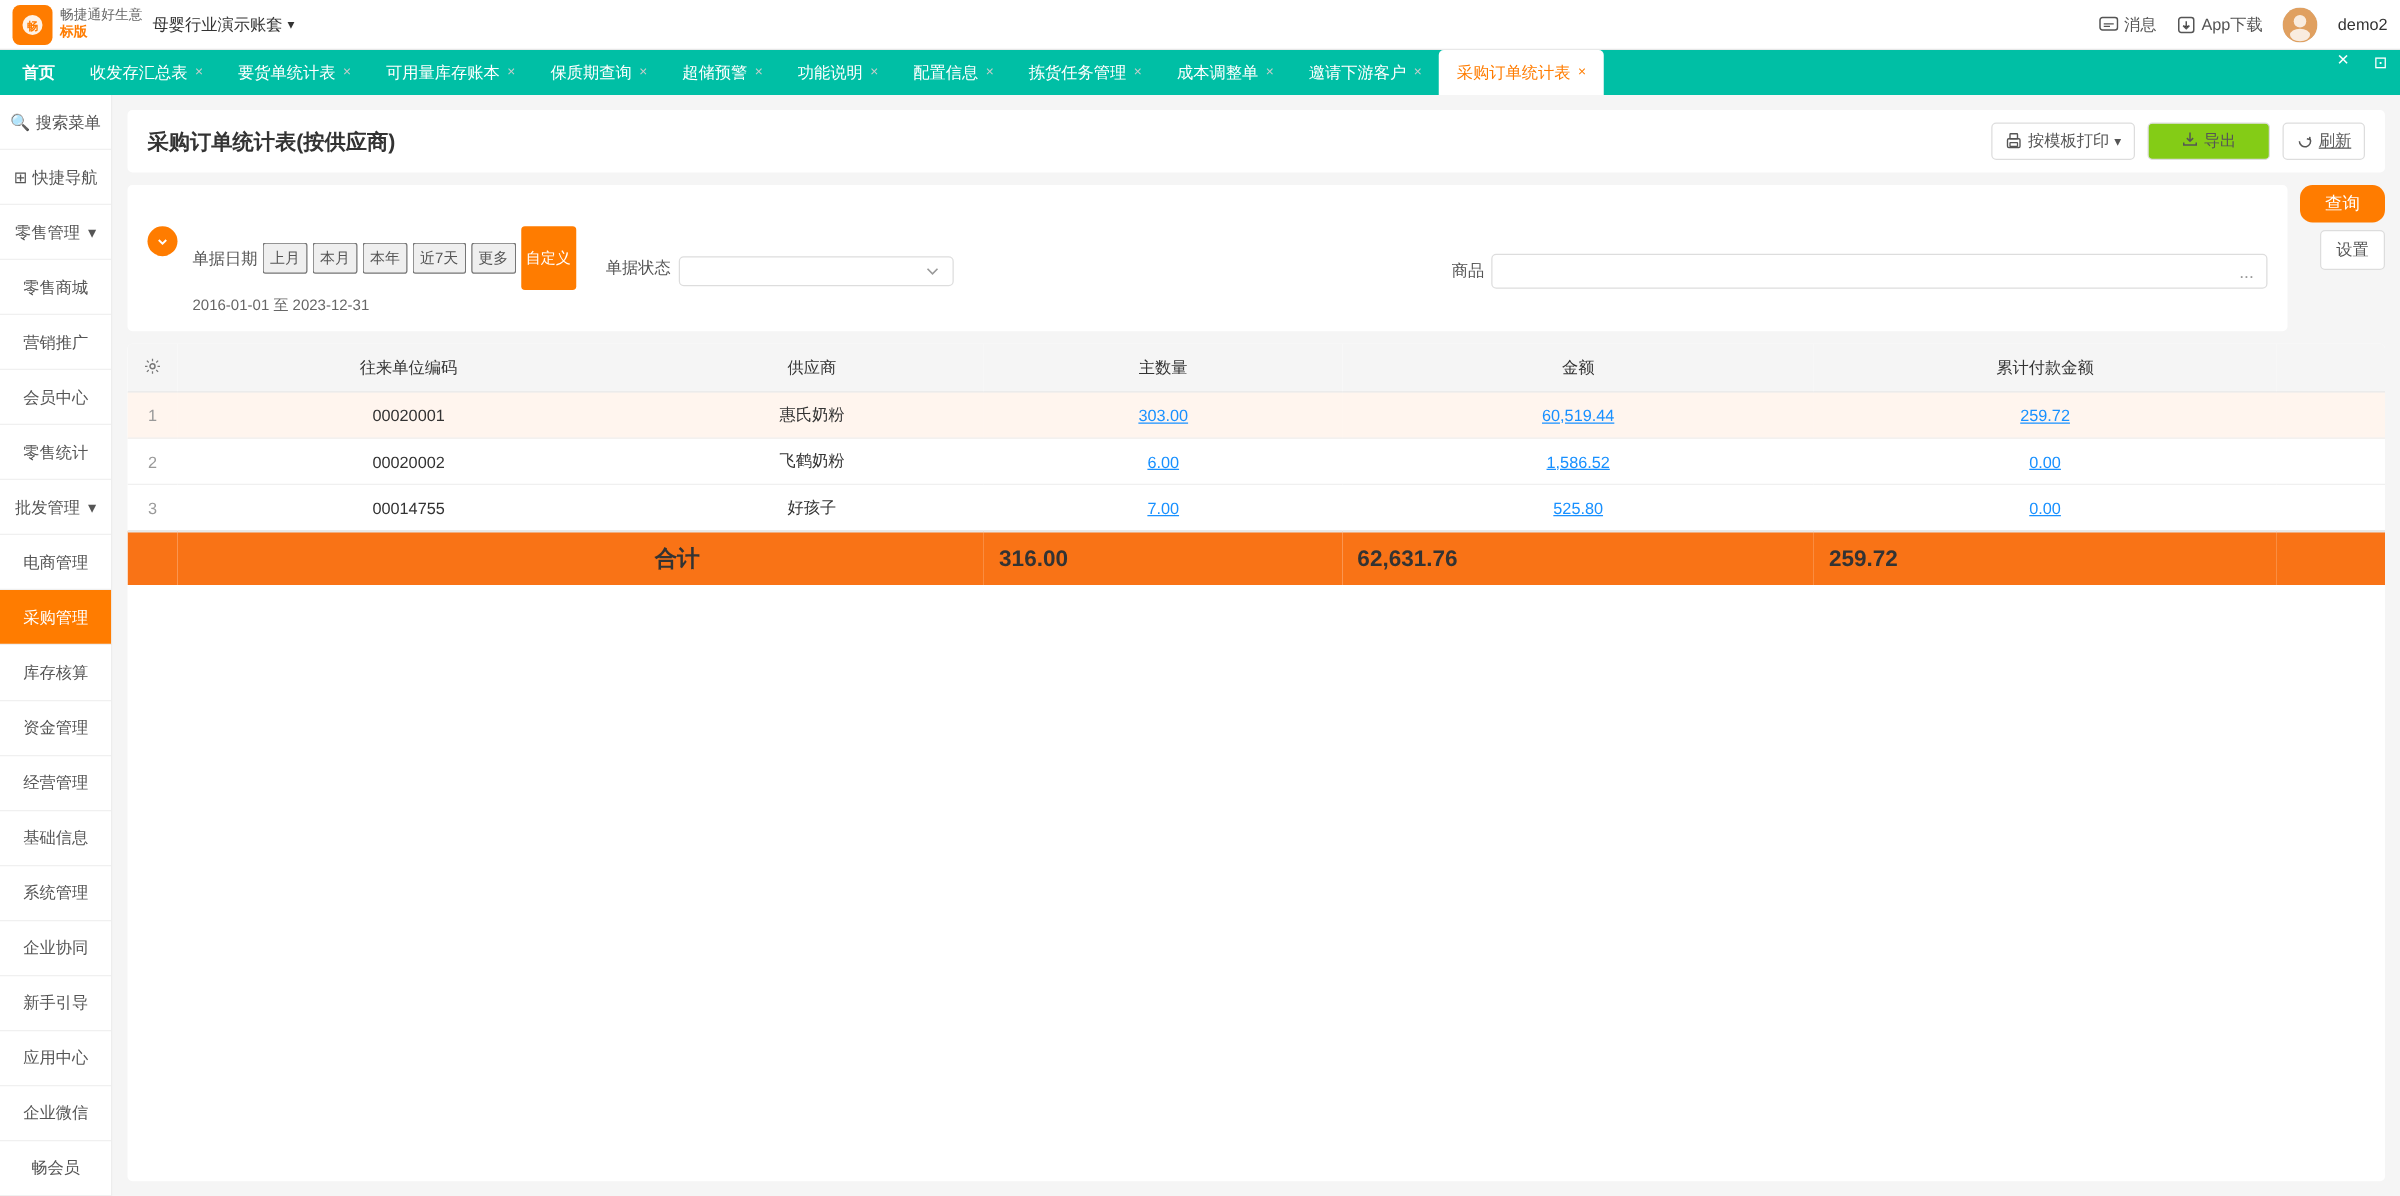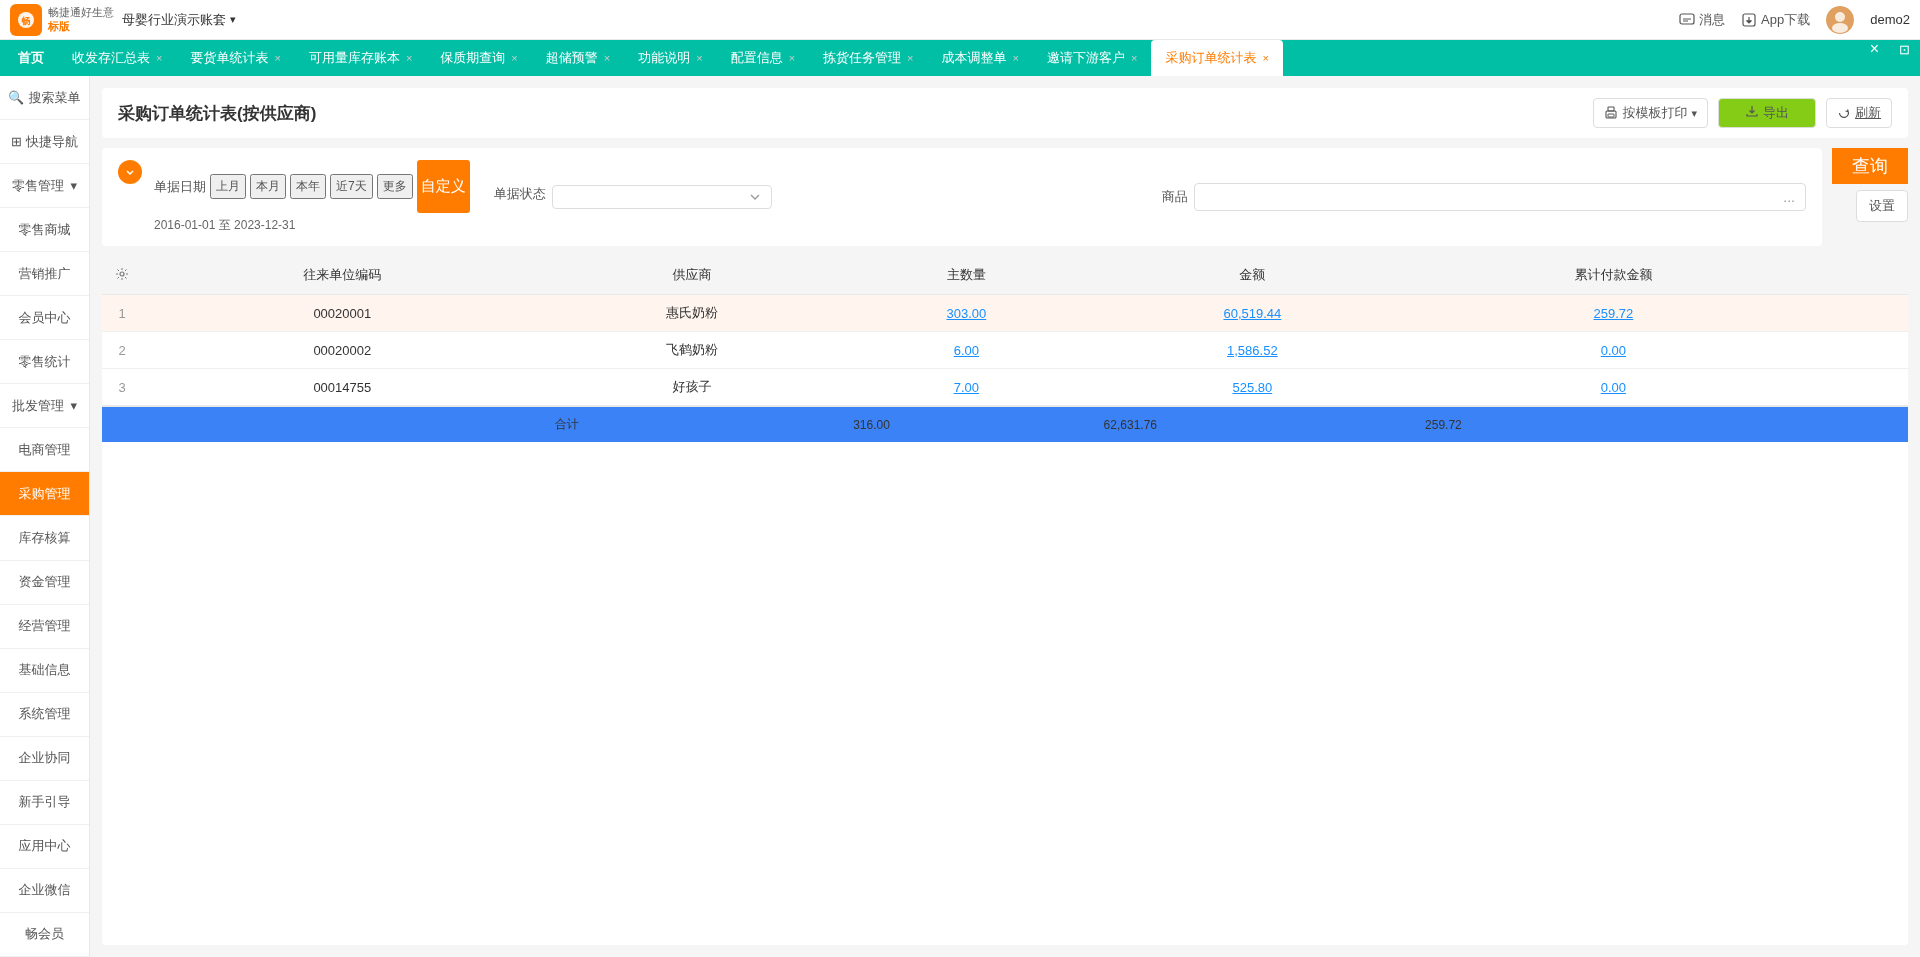--- a/index.html
+++ b/index.html
@@ -37,47 +37,47 @@
     .sidebar-item .sidebar-label { font-size: 13px; }
     .sidebar-search { height: 50px; display: flex; align-items: center; justify-content: center; font-size: 13px; color: #555; cursor: pointer; border-bottom: 1px solid #f0f0f0; }
     .sidebar-nav { height: 50px; display: flex; align-items: center; justify-content: center; font-size: 13px; color: #555; cursor: pointer; border-bottom: 1px solid #f0f0f0; }
     .sidebar-section { display: flex; align-items: center; justify-content: space-between; padding: 0 12px; height: 50px; font-size: 13px; color: #555; cursor: pointer; border-bottom: 1px solid #f0f0f0; }
 
     
     .content-area { flex: 1; display: flex; flex-direction: column; overflow: hidden; background: #f5f5f5; padding: 12px; gap: 10px; }
     .btn-print { display: flex; align-items: center; gap: 4px; padding: 5px 10px; border: 1px solid #ddd; background: #fff; border-radius: 4px; font-size: 13px; cursor: pointer; color: #555; }
     .btn-export { display: flex; align-items: flex-start; gap: 4px; padding: 5px 26px; border: 1px solid #ddd; background: #84cc16; border-radius: 4px; font-size: 13px; cursor: pointer; color: #555; }
     .btn-refresh { display: flex; align-items: center; gap: 4px; padding: 5px 10px; border: 1px solid #ddd; background: #fff; border-radius: 4px; font-size: 13px; cursor: pointer; color: #555; text-decoration: underline; }
-    .btn-query { padding: 6px 20px; background: #ff7c00; color: #fff; border: none; border-radius: 0; font-size: 18px; cursor: pointer; }
+    .btn-query { padding: 6px 20px; background: #ff7c00; color: #fff; border: none; border-radius: 10px; font-size: 14px; cursor: pointer; }
     .btn-settings { padding: 6px 12px; background: #fff; color: #555; border: 1px solid #ddd; border-radius: 4px; font-size: 13px; cursor: pointer; }
     .filter-label { font-size: 13px; color: #555; white-space: nowrap; }
     .date-shortcut { font-size: 12px; color: #555; cursor: pointer; padding: 2px 4px; }
-    .custom-tag { background: #ff7c00; color: #fff; font-size: 15px; padding: 17px 4px; border-radius: 3px; }
+    .custom-tag { background: #ff7c00; color: #fff; font-size: 12px; padding: 17px 4px; border-radius: 3px; }
 
     
     .table-container { background: #fff; border-radius: 4px; flex: 1; overflow: auto; }
     table { width: 100%; border-collapse: collapse; }
     thead th { background: #f5f5f5; padding: 10px 12px; font-size: 13px; font-weight: normal; color: #333; border-bottom: 1px solid #e8e8e8; text-align: center; white-space: nowrap; }
     thead th:first-child { width: 40px; }
     tbody td { padding: 9px 12px; font-size: 13px; color: #333; border-bottom: 1px solid #f0f0f0; text-align: center; }
     tbody tr:first-child td { background: #fff5ee; }
     .link-text { color: #1890ff; text-decoration: underline; cursor: pointer; }
     .row-num { color: #999; }
 
     
     .table-footer { background: #fff; border-top: 2px solid #e8e8e8; }
-    .table-footer td { padding: 9px 12px; font-size: 12px; font-weight: normal; color: #333; background: #3b82f6; }
+    .table-footer td { padding: 9px 12px; font-size: 18px; font-weight: bold; color: #333; background: #f97316; }
 
     .collapse-btn { width: 24px; height: 24px; background: #ff7c00; border-radius: 50%; display: flex; align-items: center; justify-content: center; cursor: pointer; color: #fff; font-size: 14px; flex-shrink: 0; }
 
     .page-header-wrapper { background: #fff; padding: 10px 16px; border-radius: 4px; display: flex; align-items: center; justify-content: space-between; }
     .query-action-area { display: flex; flex-direction: column; gap: 6px; align-items: flex-end; }
 
     .filter-wrapper { background: #fff; border-radius: 4px; padding: 12px 16px; }
-    .filter-top { display: flex; align-items: flex-start; gap: 12px; }
+    .filter-top { display: flex; align-items: flex-start; gap: 12px; margin-top: 21px; }
     .filter-fields { flex: 1; display: flex; align-items: center; gap: 24px; }
     .filter-date-group { display: flex; flex-direction: column; gap: 2px; }
     .filter-date-btns { display: flex; align-items: center; gap: 4px; }
     .filter-date-range-text { font-size: 12px; color: #666; margin-top: 2px; }
     .filter-status-group { display: flex; align-items: flex-start; gap: 6px; flex: 1; }
     .filter-product-group { display: flex; align-items: center; gap: 6px; flex: 1; }
     .status-select-box { border: 1px solid #ddd; border-radius: 4px; padding: 5px 10px; font-size: 13px; background: #fff; min-width: 220px; display: flex; align-items: center; justify-content: space-between; cursor: pointer; }
     .product-input-box { border: 1px solid #ddd; border-radius: 4px; padding: 5px 10px; font-size: 13px; background: #fff; flex: 1; display: flex; align-items: center; justify-content: space-between; }
     .expand-row { display: flex; align-items: center; justify-content: center; padding: 4px 0; }
     .expand-btn { display: flex; align-items: center; gap: 4px; font-size: 13px; color: #666; cursor: pointer; border: none; background: none; }

